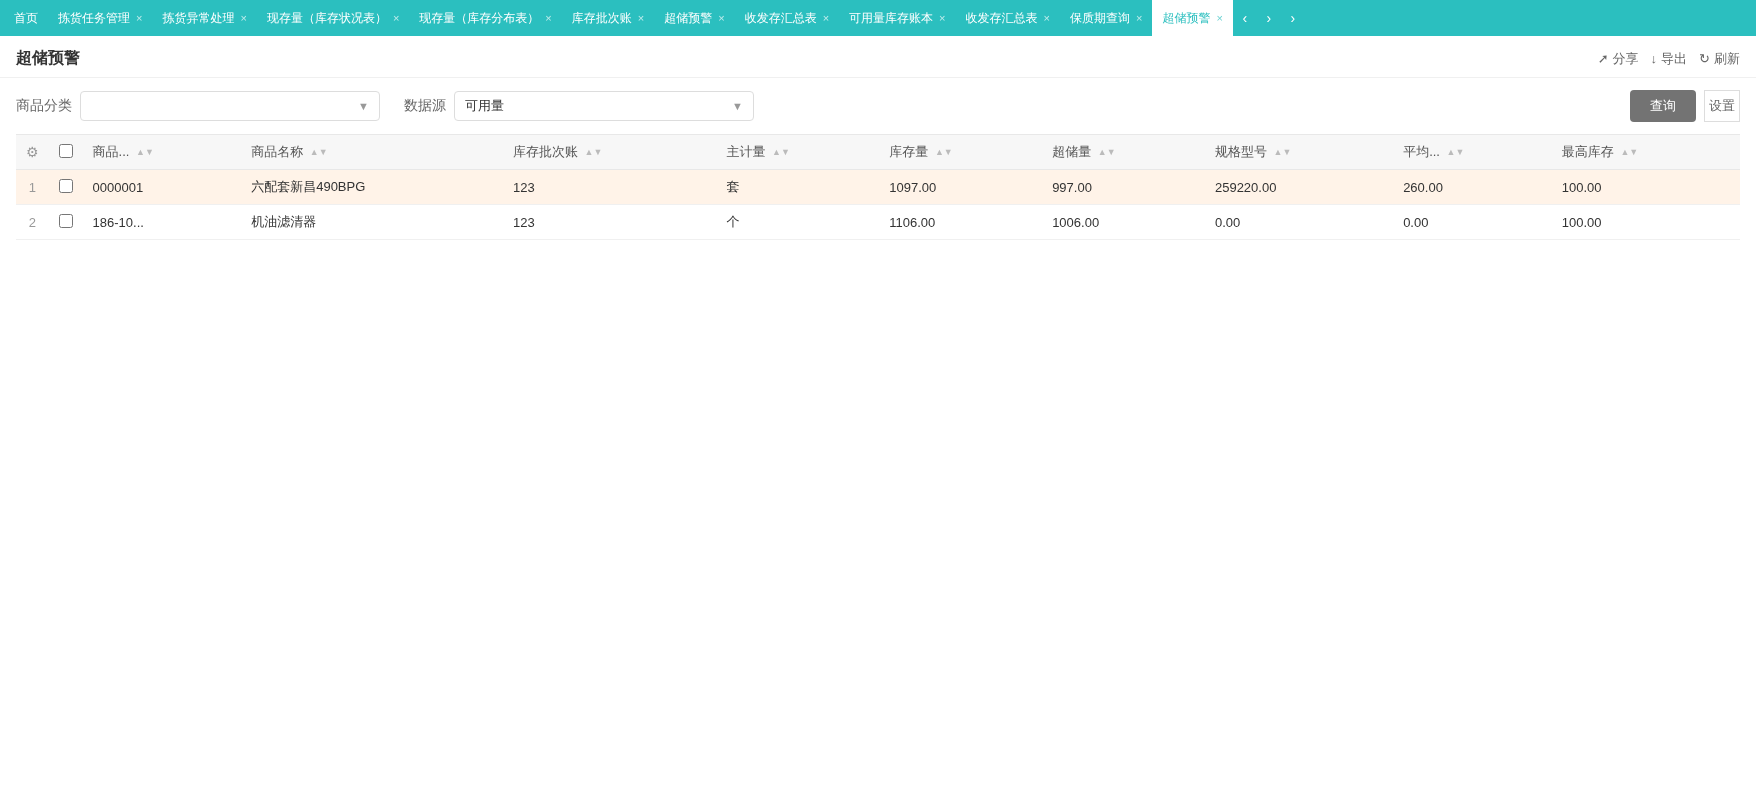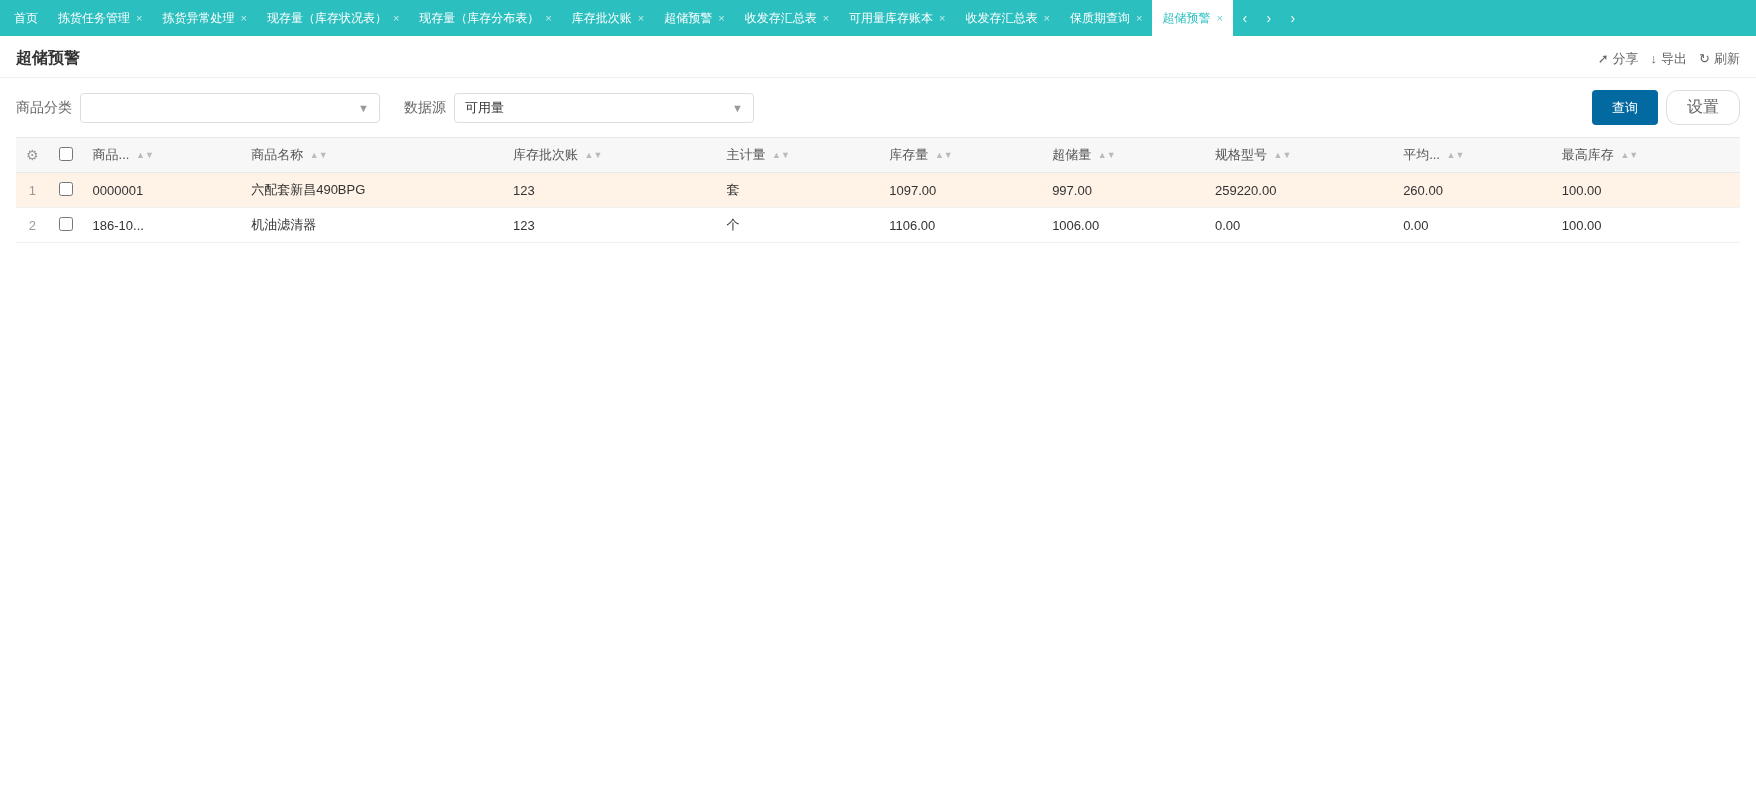--- a/index.html
+++ b/index.html
@@ -117,36 +117,36 @@
     .filter-select-arrow {
       color: #999;
       font-size: 11px;
     }
     .filter-actions {
       margin-left: auto;
       display: flex;
       gap: 8px;
     }
     .btn-query {
-      background: #0369a1;
+      background: #737373;
       color: #fff;
       border: none;
       border-radius: 4px;
       padding: 6px 20px;
       cursor: pointer;
       font-size: 13px;
     }
     .btn-settings {
       background: #fff;
       color: #666;
       border: 1px solid #ddd;
-      border-radius: 12px;
-      padding: 6px 20px;
-      cursor: pointer;
-      font-size: 16px;
+      border-radius: 0;
+      padding: 6px 4px;
+      cursor: pointer;
+      font-size: 13px;
     }
 
     
     .table-container {
       padding: 0 16px;
     }
     .data-table {
       width: 100%;
       border-collapse: collapse;
       font-size: 13px;

